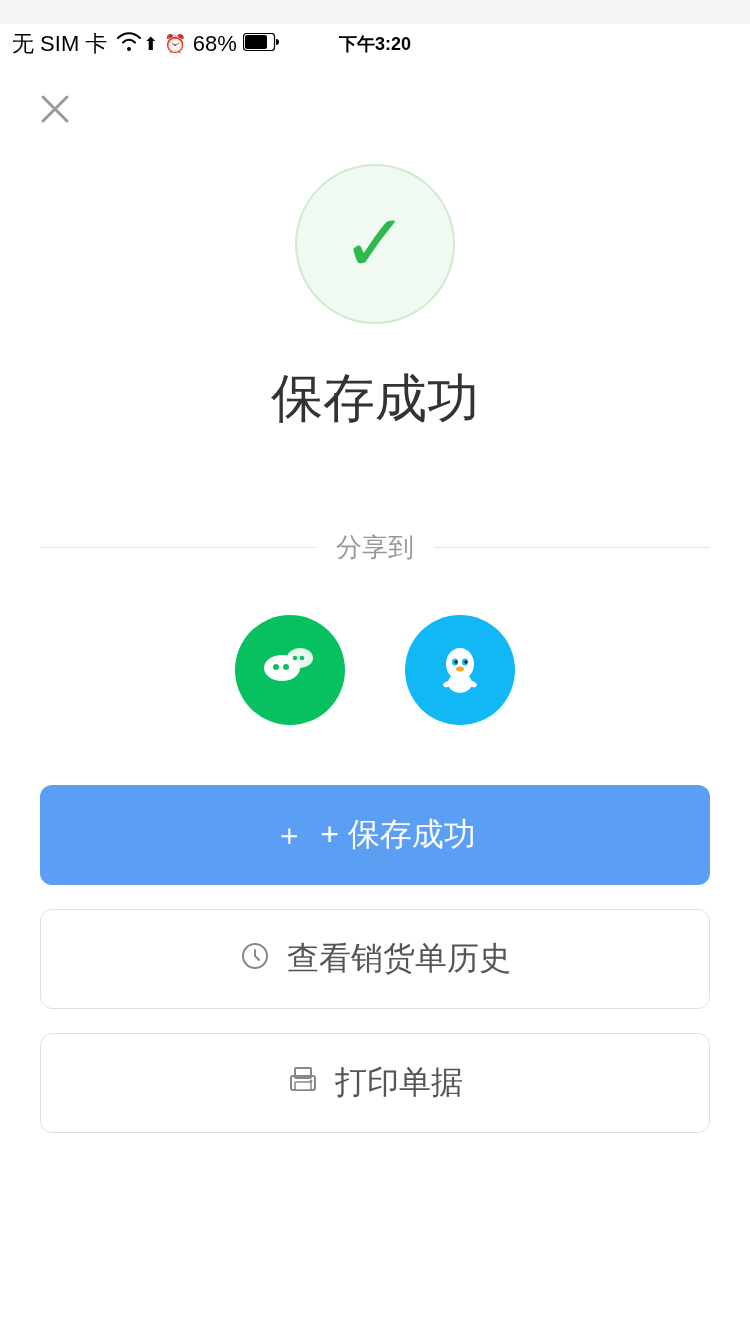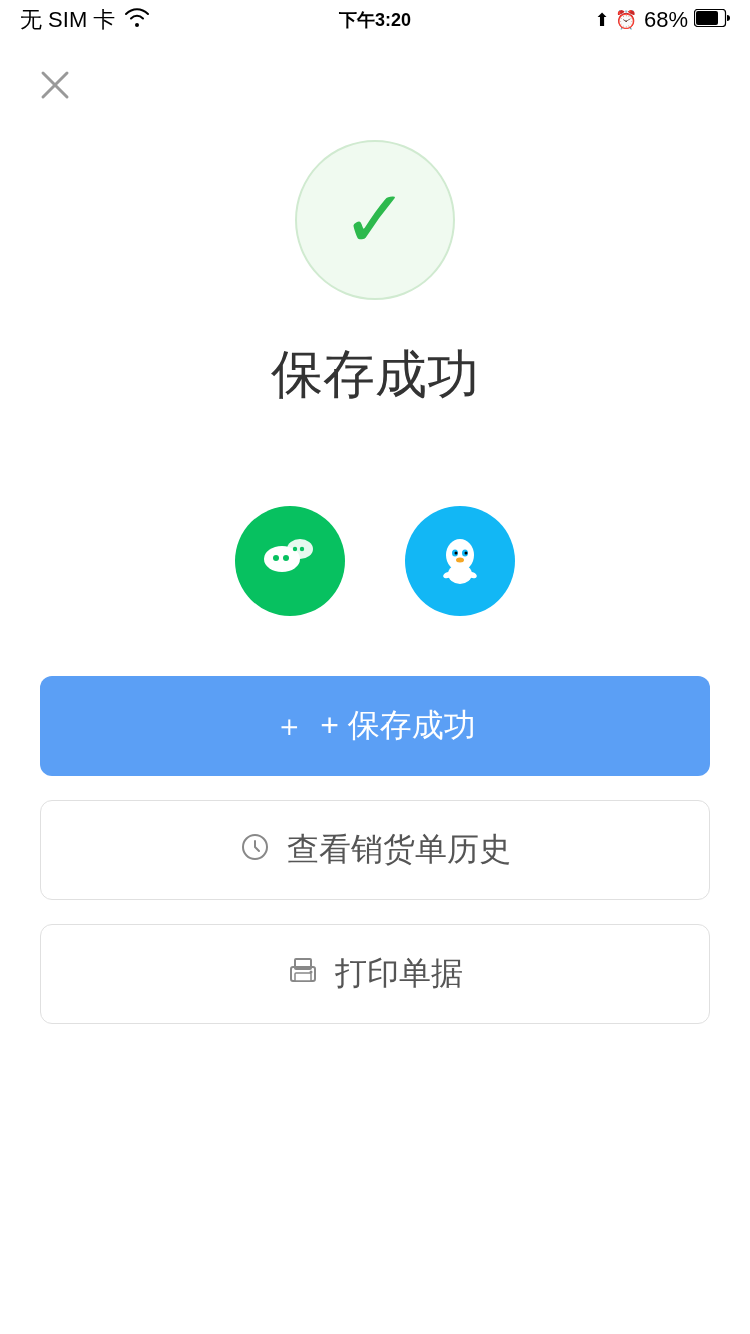--- a/index.html
+++ b/index.html
@@ -14,24 +14,25 @@
       overflow-x: hidden;
     }
 
     
     .status-bar {
       width: 100%;
       height: 40px;
       background: #fff;
       display: flex;
       align-items: center;
-      justify-content: space-between;
-      padding: 0 20px;
+      justify-content: flex-start;
+      padding: 0 12px;
       font-size: 24px;
       color: #000;
+      margin-top: 24px;
     }
 
     .status-left {
       display: flex;
       align-items: center;
       gap: 8px;
       font-size: 22px;
     }
 
     .status-center {
@@ -254,20 +255,23 @@
     </svg>
   </div>
 
   <div class="success-section">
     <div class="checkmark-circle">
       <span class="checkmark-icon">✓</span>
     </div>
     <div class="success-title">保存成功</div>
 
     <div class="share-section">
+      <div class="share-divider">
+        <span class="share-label">分享到</span>
+      </div>
       <div class="share-icons">
 
         <button class="share-icon-btn wechat">
           <svg class="wechat-svg" viewBox="0 0 64 64" fill="none">
 
             <ellipse cx="24" cy="30" rx="18" ry="13" fill="white"></ellipse>
             <circle cx="18" cy="29" r="3" fill="#07c160"></circle>
             <circle cx="28" cy="29" r="3" fill="#07c160"></circle>
 
             <ellipse cx="42" cy="20" rx="13" ry="10" fill="white" opacity="0.9"></ellipse>

